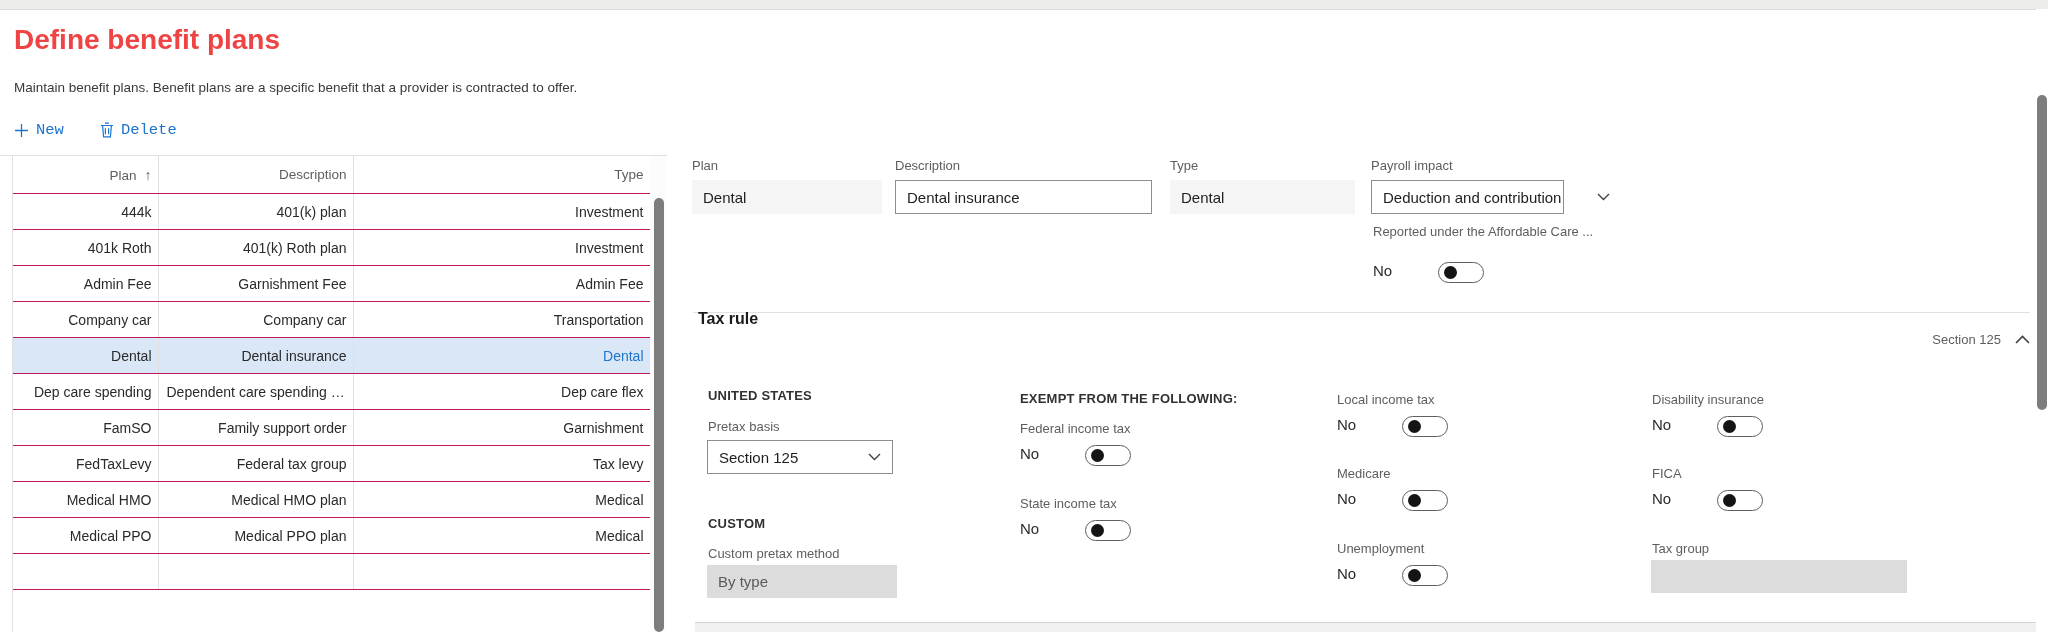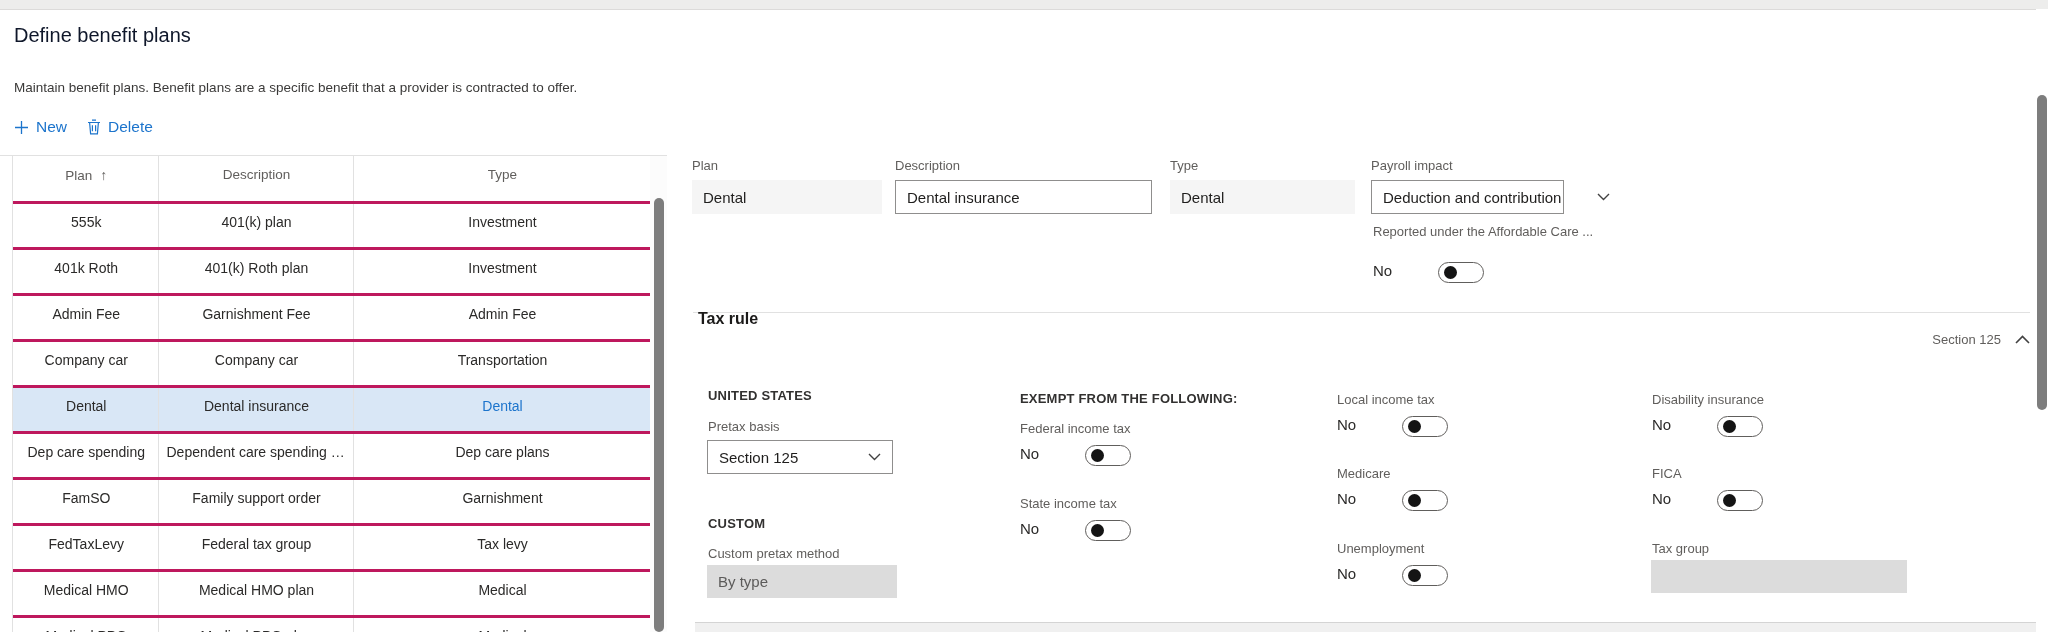--- a/index.html
+++ b/index.html
@@ -2,30 +2,30 @@
 <html><head>
 <meta charset="utf-8">
 <style>
   html,body{margin:0;padding:0;background:#fff;overflow:hidden;}
   .canvas{position:relative;width:2048px;height:632px;background:#fff;overflow:hidden;
           font-family:"Liberation Sans","DejaVu Sans",sans-serif;color:#2b2a29;}
   .abs{position:absolute;}
   
   .topstrip{left:0;top:0;width:2048px;height:9px;background:#ededec;border-bottom:1px solid #dcdbda;}
   
-  .page-title{left:14px;top:24px;font-size:20px;font-weight:400;color:#0f172a;}
+  .page-title{left:14px;top:24px;font-size:28px;font-weight:700;color:#ef4444;}
   .page-subtitle{left:14px;top:80px;font-size:13.5px;color:#3b3a39;}
-  .toolbar{left:14px;top:118px;display:flex;align-items:flex-start;gap:20px;height:24px;}
+  .toolbar{left:14px;top:118px;display:flex;align-items:center;gap:36px;height:24px;font-family:Liberation Mono, monospace;}
   .tbtn{display:flex;align-items:center;gap:7px;font-size:15.5px;color:var(--accent);cursor:pointer;background:none;border:none;padding:0;font-family:inherit;}
   
   .topline{left:0;top:155px;width:667px;border-top:1px solid #e1e1e1;height:0;}
   .gridwrap{left:12px;top:156px;width:638px;height:476px;overflow:hidden;border-left:1px solid #e1e1e1;}
   table.grid{border-collapse:collapse;table-layout:fixed;width:637px;font-size:14px;color:#2b2a29;}
-  table.grid th,table.grid td{border-right:1px solid #e1e1e1;border-bottom:3px solid #be185d;
-      padding:0 6px 8px 8px;text-align:center;font-weight:normal;white-space:nowrap;overflow:hidden;text-overflow:ellipsis;}
+  table.grid th,table.grid td{border-right:1px solid #e1e1e1;border-bottom:1px solid #be185d;
+      padding:0 6px 0 8px;text-align:right;font-weight:normal;white-space:nowrap;overflow:hidden;text-overflow:ellipsis;}
   table.grid th{height:37px;color:#605e5c;font-size:13.5px;}
   table.grid td{height:35px;}
   tr.selected td{background:#d9e7f6;}
   .sort-arrow{color:#605e5c;margin-left:8px;font-size:14px;}
   .link{color:var(--accent);}
   
   .vthumb{background:#7d7d7d;border-radius:5px;}
   
   .flabel{font-size:13px;color:#605e5c;white-space:nowrap;}
   .finput{height:34px;display:flex;align-items:center;padding:0 11px;font-size:15px;color:#1f1e1d;box-sizing:border-box;white-space:nowrap;}
@@ -86,21 +86,21 @@
         <tr>
           <th>
             <span>Plan</span><span class="sort-arrow">↑</span>
           </th>
           <th>Description</th>
           <th>Type</th>
         </tr>
       </thead>
       <tbody>
           <tr>
-            <td>555k</td>
+            <td>444k</td>
             <td>401(k) plan</td>
             <td>Investment</td>
           </tr>
           <tr>
             <td>401k Roth</td>
             <td>401(k) Roth plan</td>
             <td>Investment</td>
           </tr>
           <tr>
             <td>Admin Fee</td>
@@ -113,21 +113,21 @@
             <td>Transportation</td>
           </tr>
           <tr class="selected">
             <td>Dental</td>
             <td>Dental insurance</td>
             <td class="link">Dental</td>
           </tr>
           <tr>
             <td>Dep care spending</td>
             <td>Dependent care spending accou...</td>
-            <td>Dep care plans</td>
+            <td>Dep care flex</td>
           </tr>
           <tr>
             <td>FamSO</td>
             <td>Family support order</td>
             <td>Garnishment</td>
           </tr>
           <tr>
             <td>FedTaxLevy</td>
             <td>Federal tax group</td>
             <td>Tax levy</td>

